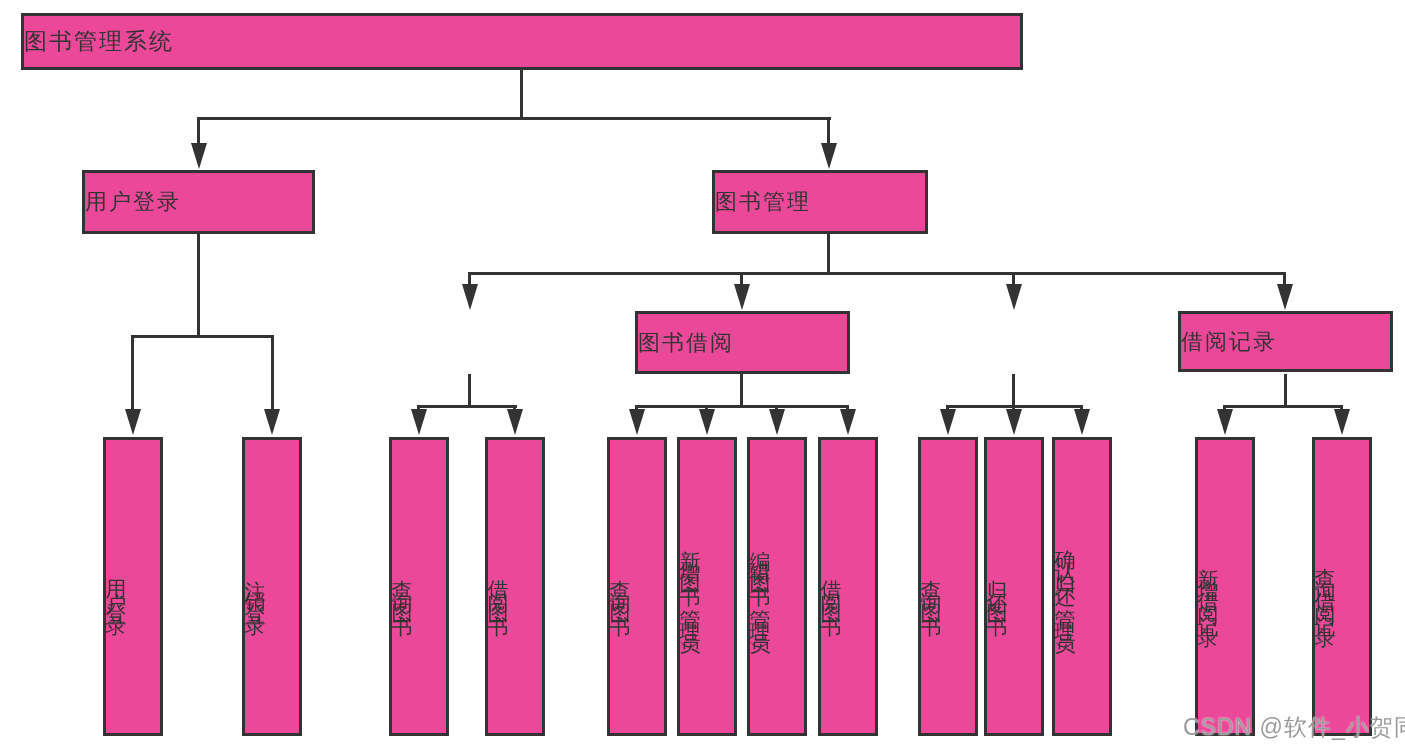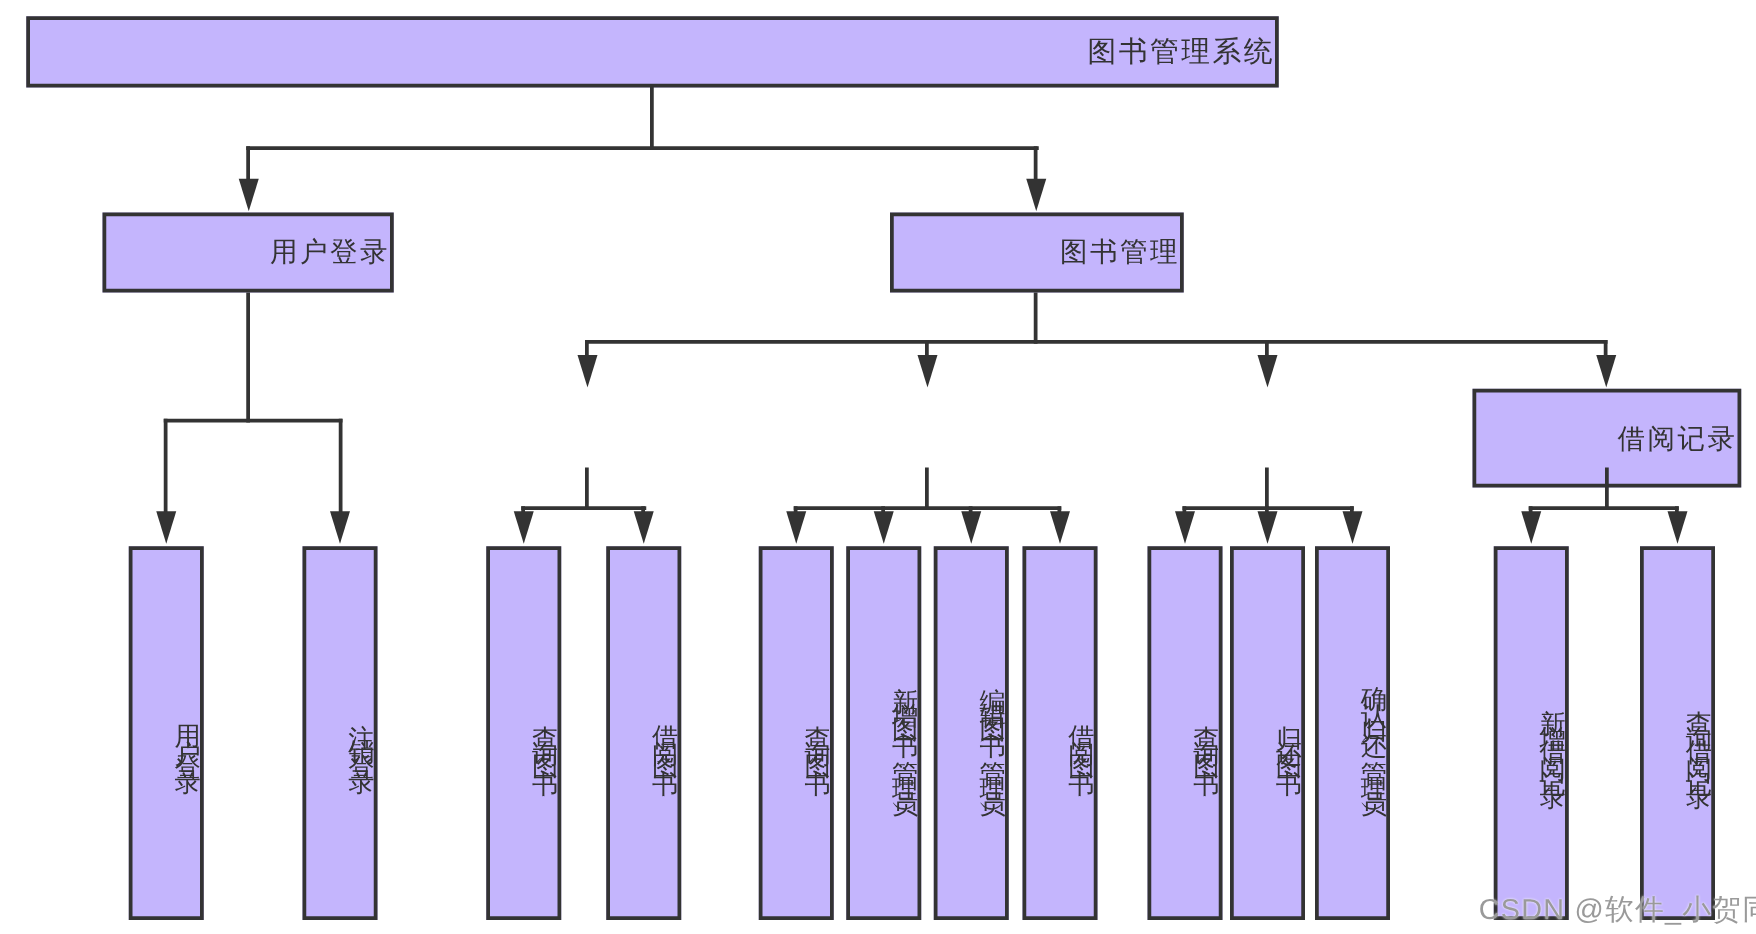--- a/index.html
+++ b/index.html
@@ -2,22 +2,22 @@
 <html><head>
 <meta charset="utf-8">
 <style>
   html,body{margin:0;padding:0;background:#ffffff;}
   #canvas{
     position:relative;width:1405px;height:747px;background:#ffffff;
     font-family:"Liberation Sans","DejaVu Sans",sans-serif;overflow:hidden;
   }
   
   .bx{
-    position:absolute;background:#c4b5fd;border:3px solid #333333;
-    box-sizing:border-box;display:flex;align-items:center;justify-content:flex-end;
+    position:absolute;background:#ec4899;border:3px solid #333333;
+    box-sizing:border-box;display:flex;align-items:center;justify-content:flex-start;
   }
   .hz{font-size:22px;color:#333333;letter-spacing:2px;white-space:nowrap;}
   .ttl{font-size:23px;}
   .vt{
     writing-mode:vertical-rl;text-orientation:mixed;
     font-size:21px;color:#333333;letter-spacing:12px;line-height:1;white-space:nowrap;
   }
   
   .ln{position:absolute;background:#333333;}
   .v{width:3px;}
@@ -41,28 +41,31 @@
 <div id="canvas">
 
   <div class="bx" style="left:21px;top:13px;width:1002px;height:57px">
     <span class="hz ttl">图书管理系统</span>
   </div>
 
   <div class="bx" style="left:82px;top:170px;width:233px;height:64px">
     <span class="hz">用户登录</span>
   </div>
 
-  <div class="bx" style="left:712px;top:170px;width:235px;height:64px">
+  <div class="bx" style="left:712px;top:170px;width:216px;height:64px">
     <span class="hz">图书管理</span>
   </div>
 
 
+  <div class="bx" style="left:635px;top:311px;width:215px;height:63px">
+    <span class="hz">图书借阅</span>
+  </div>
 
 
-  <div class="bx" style="left:1178px;top:311px;width:215px;height:79px">
+  <div class="bx" style="left:1178px;top:311px;width:215px;height:61px">
     <span class="hz">借阅记录</span>
   </div>
 
   <div class="bx" style="left:103px;top:437px;width:60px;height:299px">
     <span class="vt">用户登录</span>
   </div>
 
   <div class="bx" style="left:242px;top:437px;width:60px;height:299px">
     <span class="vt">注销登录</span>
   </div>

